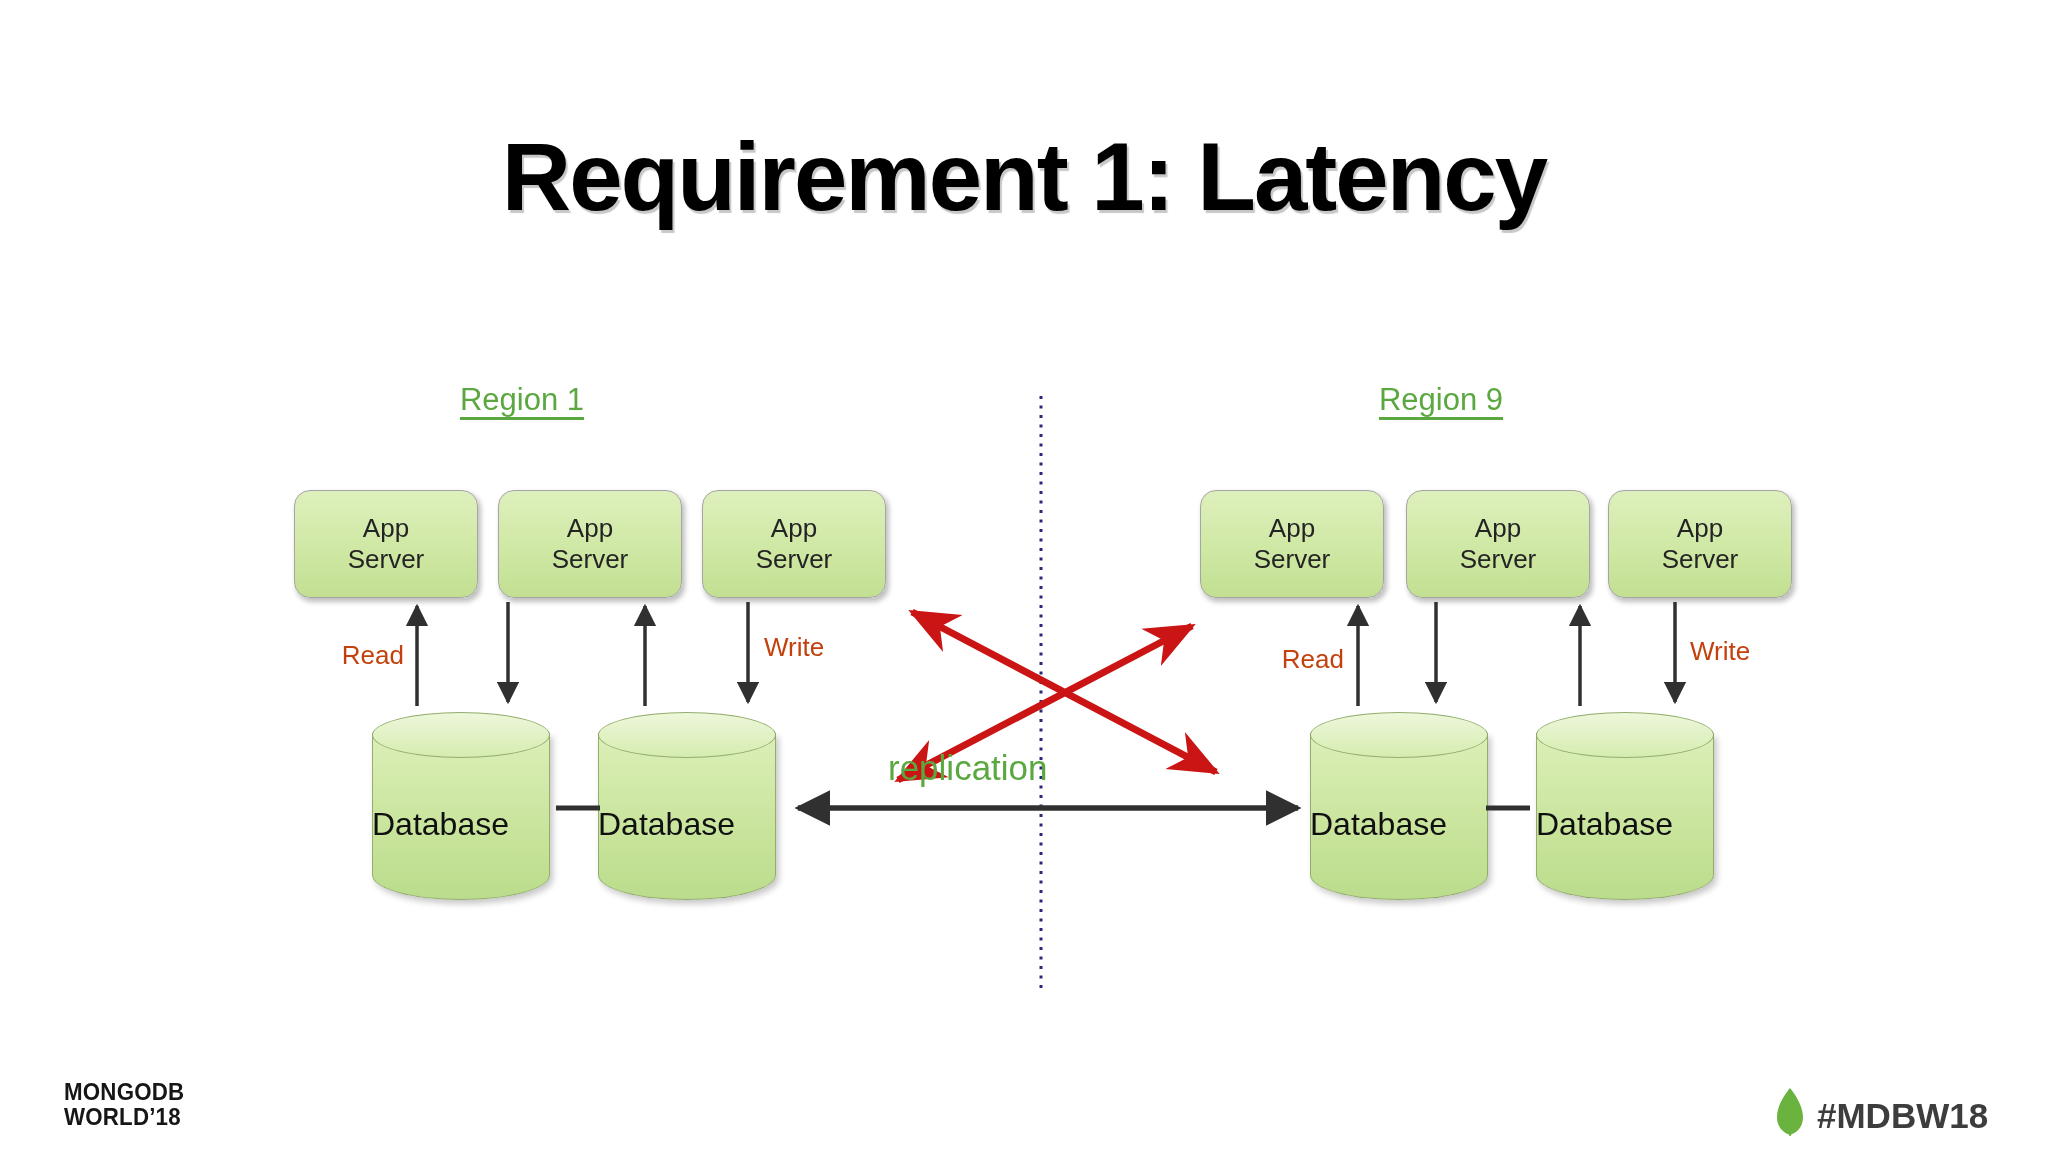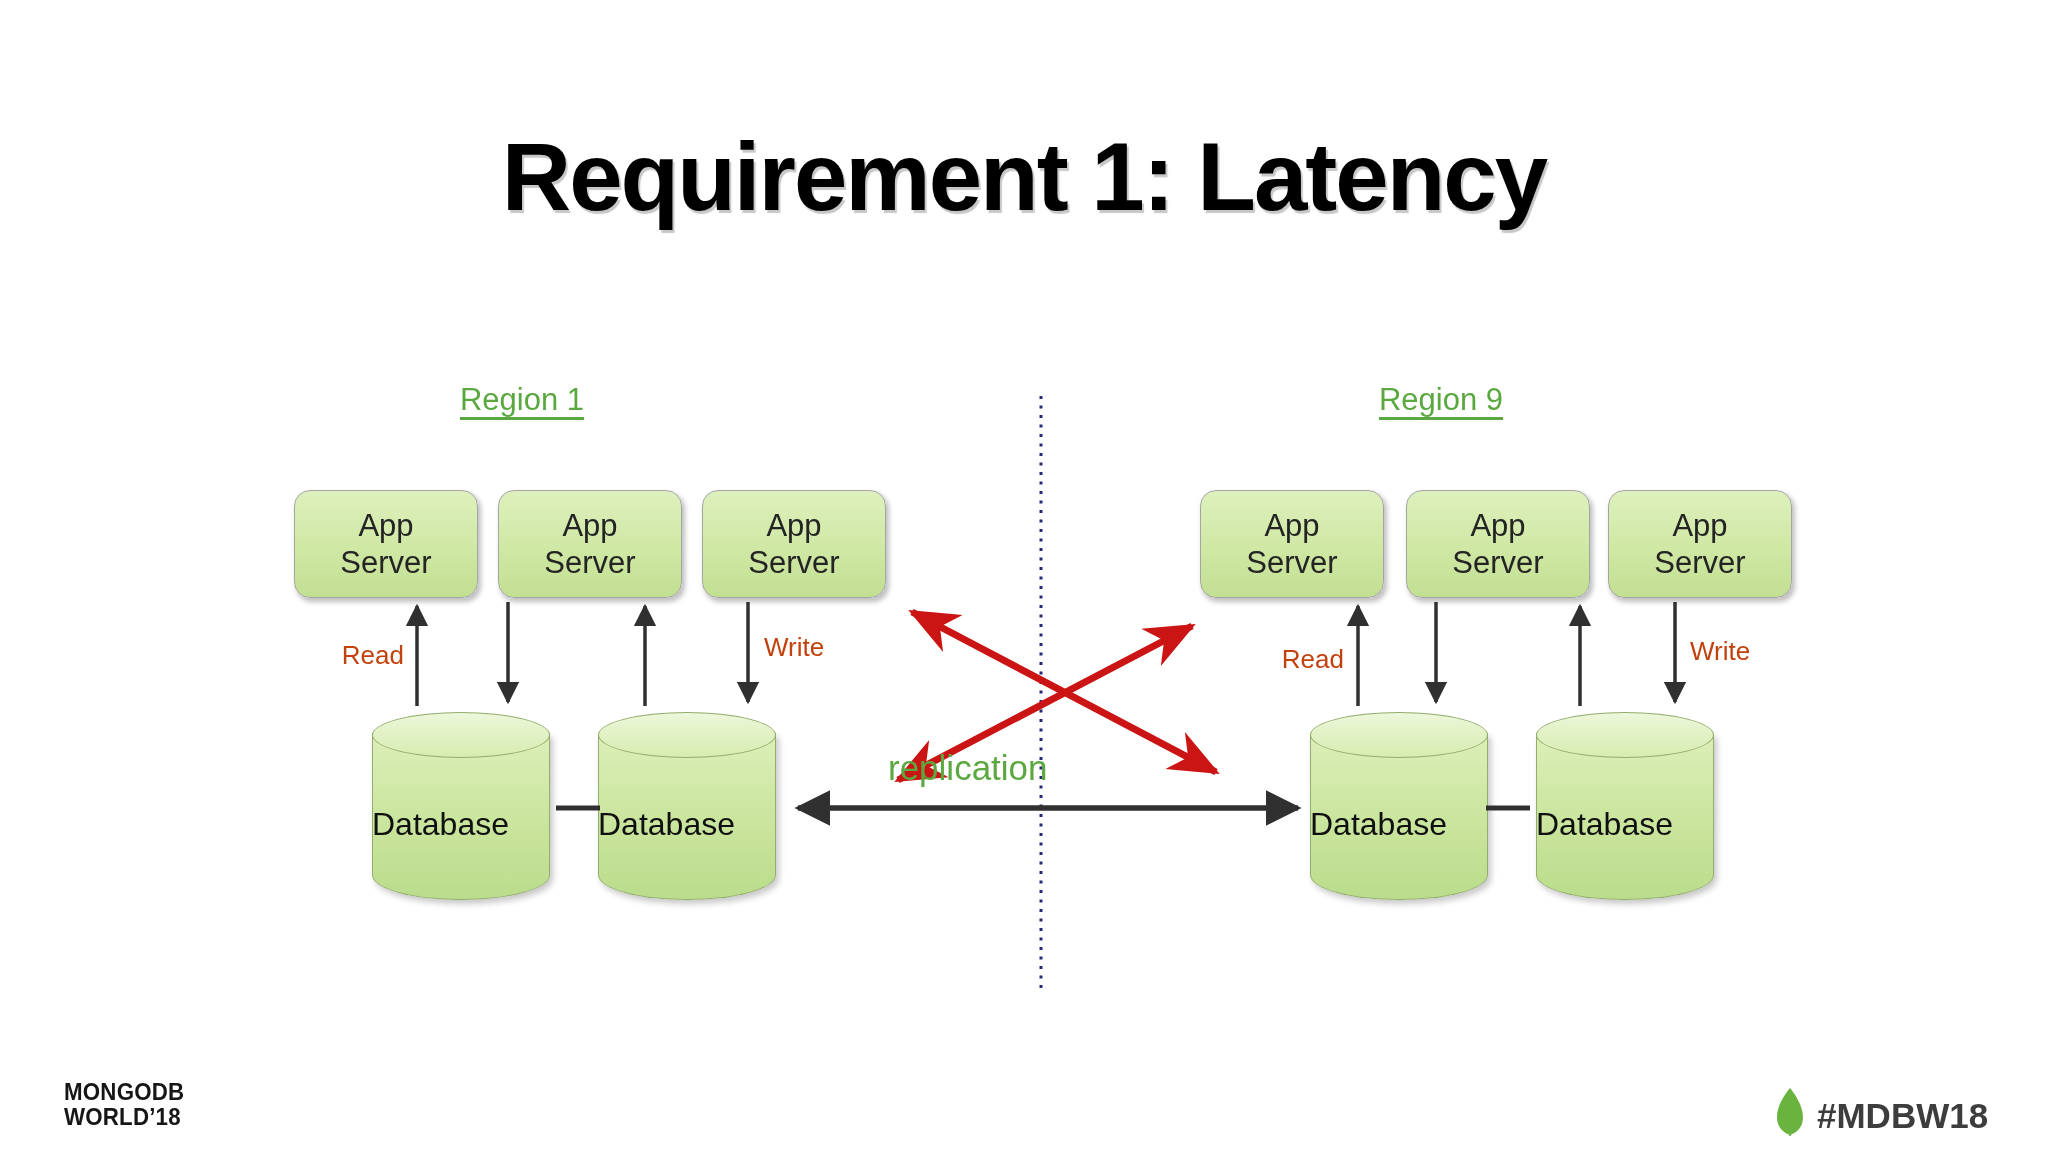--- a/index.html
+++ b/index.html
@@ -23,21 +23,21 @@
   }
   .region-label.r1{left:392px;}
   .region-label.r2{left:1311px;}
 
   .appbox{
     position:absolute;top:490px;width:182px;height:106px;border-radius:16px;
     border:1px solid var(--box-border,#a5a5a5);
     background:linear-gradient(180deg,#def0bd 0%,#cfe8a4 55%,#c2df92 100%);
     box-shadow:2.5px 3.5px 5px rgba(0,0,0,0.25);
     display:flex;align-items:center;justify-content:center;
-    font-size:31px;color:#242424;
+    font-size:26px;color:#242424;
   }
   .appbox span{max-width:112px;text-align:center;line-height:1.2;}
 
   .db{position:absolute;top:712px;width:178px;height:188px;}
   .db-body{
     position:absolute;top:21px;left:0;right:0;bottom:0;
     border:1.5px solid var(--db-border,#93ad6d);border-top:none;
     border-radius:0 0 50% 50% / 0 0 15% 15%;
     background:linear-gradient(180deg,#dcefb8 0%,#c8e49b 60%,#bbdc8c 100%);
     box-shadow:3px 4px 6px rgba(0,0,0,0.22);

